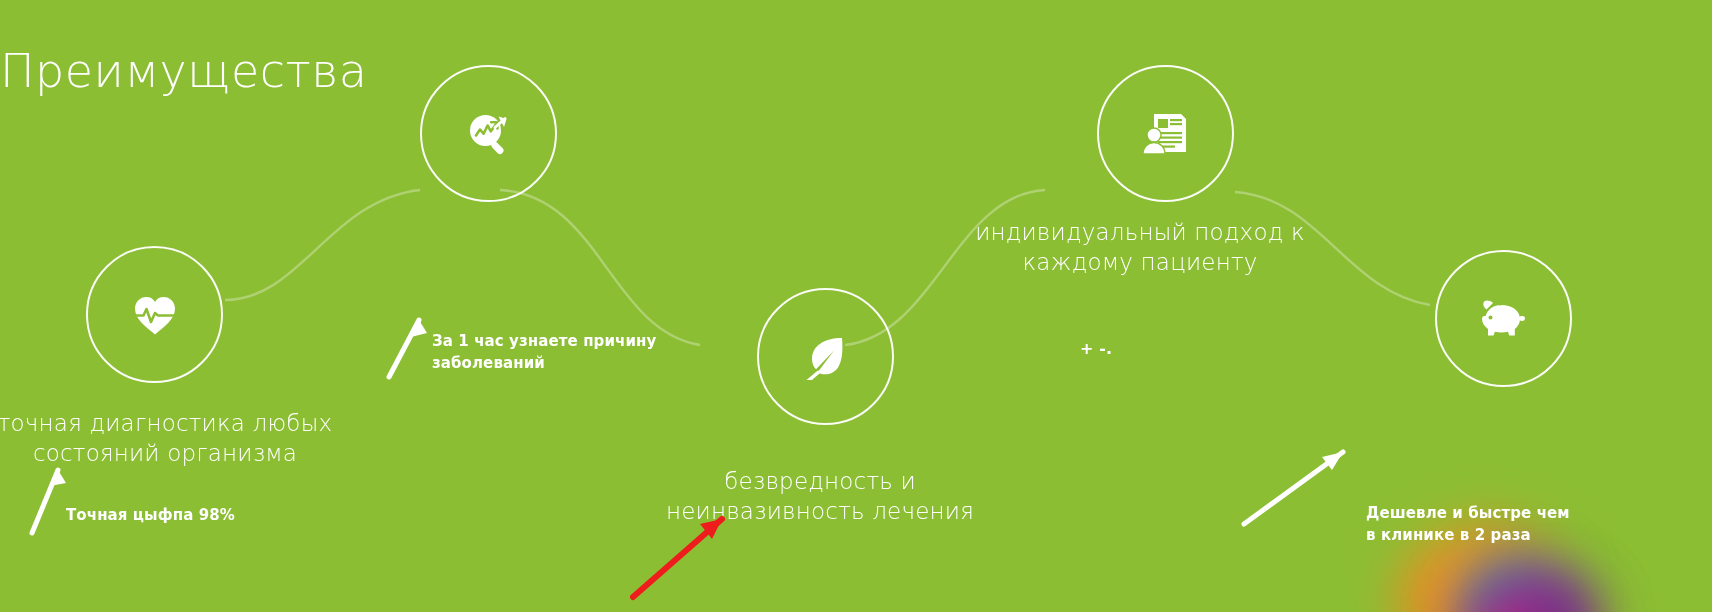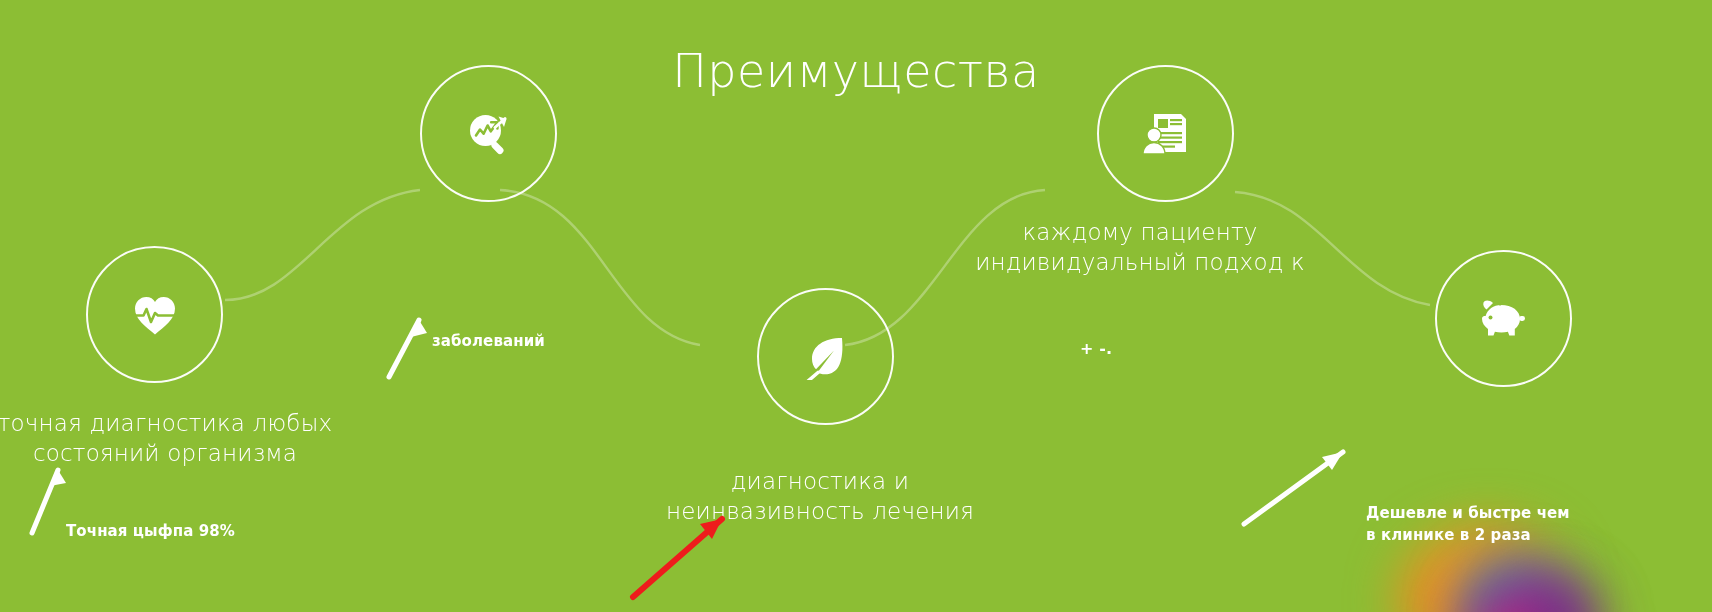--- a/index.html
+++ b/index.html
@@ -52,21 +52,20 @@
     width: 110px; height: 100px;
     background: radial-gradient(circle at 50% 50%, #4a2c8f 0%, rgba(74,44,143,0) 72%);
   }
 
   
   #page-title {
     position: absolute;
     left: 0;
     top: 44px;
     width: 1712px;
-    text-align: center;
     font-size: 46px;
     font-weight: 300;
     letter-spacing: 0.5px;
     color: #ffffff;
     font-family: "DejaVu Sans", "Liberation Sans", sans-serif;
   }
 
   
   .node-circle {
     position: absolute;
@@ -159,43 +158,43 @@
 
   <div class="node-circle" style="left:757px; top:288px; width:137px; height:137px;">
     <span class="node-icon">
       <svg width="44" height="46" viewBox="0 0 44 46" aria-hidden="true">
         <path d="M38 4C20 4 8 12 8 25c0 4.3 1.5 7.8 4 10.3L30 16.5 13.5 38.5c2 1.2 4.5 1.8 7.3 1.8C35 40.3 40 27 38 4z" fill="#ffffff"></path>
         <path d="M14 38.5L4 47" fill="none" stroke="#ffffff" stroke-width="3.6" stroke-linecap="round"></path>
       </svg>
     </span>
   </div>
   <div class="node-label" style="left:620px; top:466px; width:400px;">
-    <div>диагностика и</div>
+    <div>безвредность и</div>
     <div>неинвазивность лечения</div>
   </div>
 
   <div class="node-circle" style="left:1097px; top:65px; width:137px; height:137px;">
     <span class="node-icon">
       <svg width="52" height="48" viewBox="0 0 52 48" aria-hidden="true">
         <path d="M14 4h27l5 5v33H14z" fill="#ffffff"></path>
         <rect x="18" y="9" width="10" height="9" fill="#8cbe34"></rect>
         <rect x="30" y="9" width="12" height="2.2" fill="#8cbe34"></rect>
         <rect x="30" y="13" width="12" height="2.2" fill="#8cbe34"></rect>
         <rect x="18" y="22" width="24" height="2.2" fill="#8cbe34"></rect>
         <rect x="18" y="26.5" width="24" height="2.2" fill="#8cbe34"></rect>
         <rect x="18" y="31" width="24" height="2.2" fill="#8cbe34"></rect>
         <rect x="18" y="35.5" width="17" height="2.2" fill="#8cbe34"></rect>
         <circle cx="14" cy="25" r="7" fill="#ffffff" stroke="#8cbe34" stroke-width="1.4"></circle>
         <path d="M3 44c0-6.8 4.9-11.5 11-11.5S25 37.2 25 44z" fill="#ffffff" stroke="#8cbe34" stroke-width="1.4"></path>
       </svg>
     </span>
   </div>
   <div class="node-label" style="left:950px; top:217px; width:380px;">
+    <div>индивидуальный подход к</div>
     <div>каждому пациенту</div>
-    <div>индивидуальный подход к</div>
   </div>
 
   <div class="node-circle" style="left:1435px; top:250px; width:137px; height:137px;">
     <span class="node-icon">
       <svg width="50" height="44" viewBox="0 0 50 44" aria-hidden="true">
         <path d="M14 6C10 2.5 5.5 3 4.5 5.5 3.7 7.6 5 11 7.5 12.5z" fill="#ffffff"></path>
         <path d="M22 8c11 0 19 5.6 19 14 0 4-2 7.6-5.2 10v6.4h-5.5l-1.4-3.6c-2 .5-4.2.8-6.5.8s-4.5-.3-6.5-.8L14.5 38.4H9V32C5.4 29.4 3 25.9 3 21.8c0-1.8 1.3-2.8 2.4-2.8h1.2C8.4 12.6 14.5 8 22 8z" fill="#ffffff"></path>
         <circle cx="11.5" cy="20.5" r="2" fill="#8cbe34"></circle>
         <path d="M21 7.5c3-1.6 8-1.6 11 0" fill="none" stroke="#8cbe34" stroke-width="2" stroke-linecap="round"></path>
         <rect x="40" y="19" width="6" height="5" rx="2.4" fill="#ffffff"></rect>
@@ -219,25 +218,26 @@
       <path d="M633 597 L722 519" fill="none" stroke="#ee1c1c" stroke-width="6" stroke-linecap="round"></path>
       <path d="M722 519 L700 524 L712 539 Z" fill="#ee1c1c"></path>
     </g>
 
     <g>
       <path d="M1244 524 L1343 452" fill="none" stroke="#ffffff" stroke-width="5" stroke-linecap="round"></path>
       <path d="M1343 452 L1322 457 L1332 470 Z" fill="#ffffff"></path>
     </g>
   </svg>
 
-  <div class="annotation" style="left:66px; top:505px; width:250px;margin-top:16px;">
+  <div class="annotation" style="left:66px; top:505px; width:250px;">
     <div>Точная цыфпа 98%</div>
   </div>
 
   <div class="annotation" style="left:432px; top:331px; width:260px;">
+    <div>За 1 час узнаете причину</div>
     <div>заболеваний</div>
   </div>
 
 
   <div class="annotation tiny" style="left:1080px; top:337px; width:120px;">
     <div>+ -.</div>
   </div>
 
   <div class="annotation" style="left:1366px; top:503px; width:280px;">
     <div>Дешевле и быстре чем</div>

